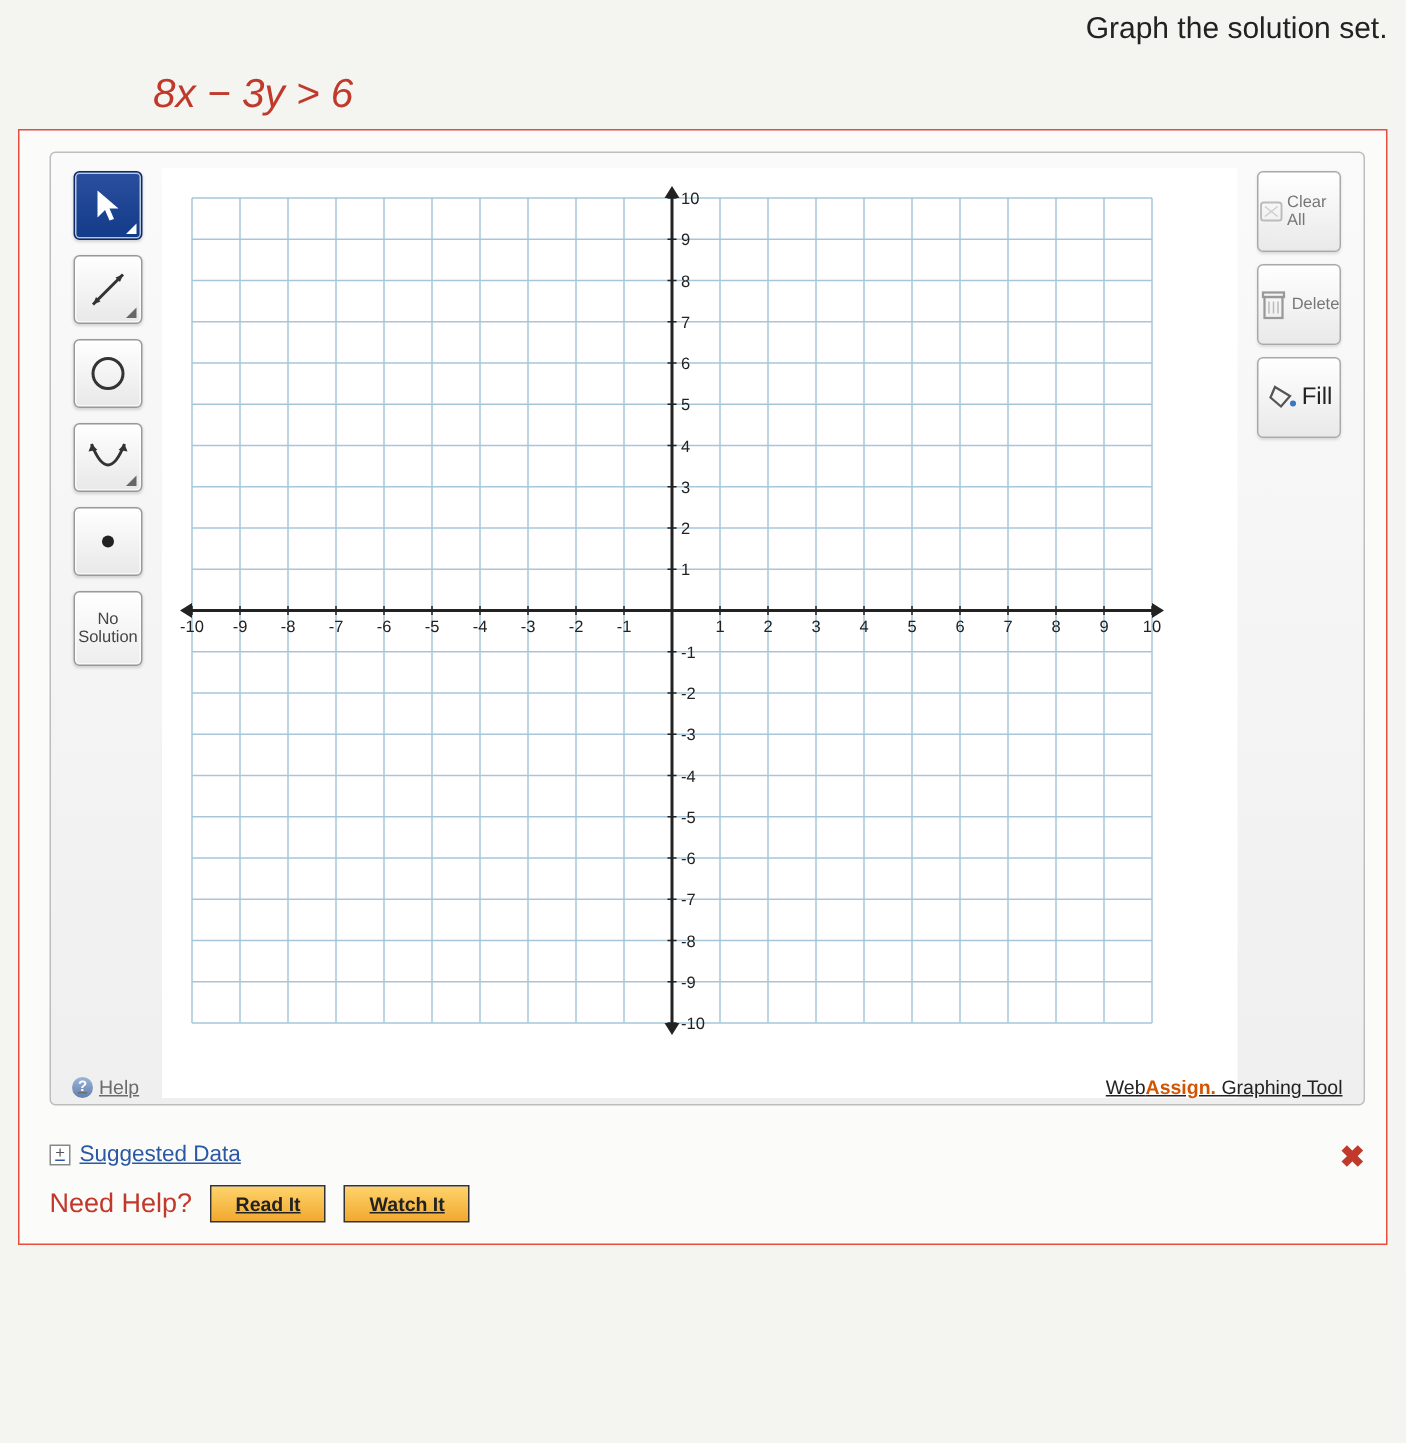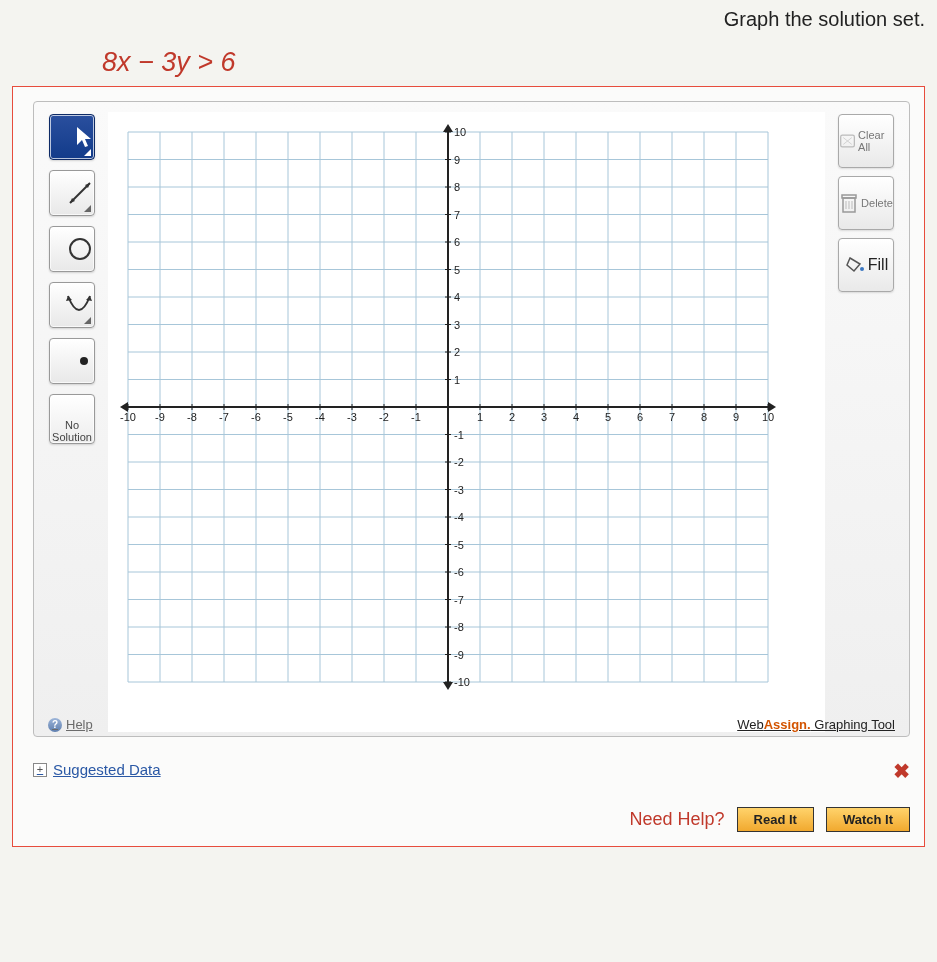--- a/index.html
+++ b/index.html
@@ -47,21 +47,21 @@
       gap: 10px;
       width: 56px;
       align-items: center;
       padding-top: 2px;
     }
     .tool-btn {
       width: 46px; height: 46px;
       border: 1px solid #999;
       border-radius: 4px;
       background: linear-gradient(#fff,#e8e8e8);
-      display: flex; align-items: center; justify-content: flex-end;
+      display: flex; align-items: center; justify-content: center;
       box-shadow: inset 0 0 0 1px rgba(255,255,255,.7), 0 1px 2px rgba(0,0,0,.15);
       cursor: pointer;
       position: relative;
     }
     .tool-btn.selected {
       background: linear-gradient(#2a4f9e,#123b8a);
       border-color: #0d2a66;
     }
     .tool-btn .corner {
       position: absolute; right: 3px; bottom: 3px;
@@ -131,29 +131,29 @@
     }
     .tutorial-row {
       margin-top:24px; font-size:16px;
     }
     .tutorial-row .lbl { color:#444; }
     .tutorial-row .link {
       color:#2a58a5; border:1px solid #7a9acf; padding:2px 6px;
       background:#fff; cursor:pointer;
     }
     .need-help-row {
-      margin-top:24px; display:flex; align-items:center; gap:12px;justify-content:flex-end;
+      margin-top:6px; display:flex; align-items:center; gap:12px;
     }
     .need-help-row .nh {
       color:#c0392b; font-size:18px;
     }
     .yellow-btn {
       border:1px solid #333; background:linear-gradient(#ffd36b,#f1a92f);
       color:#222; font-size:13px; font-weight:bold; padding:4px 16px;
-      cursor:pointer; font-family:inherit;
+      cursor:pointer; font-family:inherit;text-decoration:underline;
     }
   </style>
 </head>
 <body>
 
 <div class="instruction">Graph the solution set.</div>
 <div class="equation">8x − 3y &gt; 6</div>
 
 <div class="outer-box">
 

